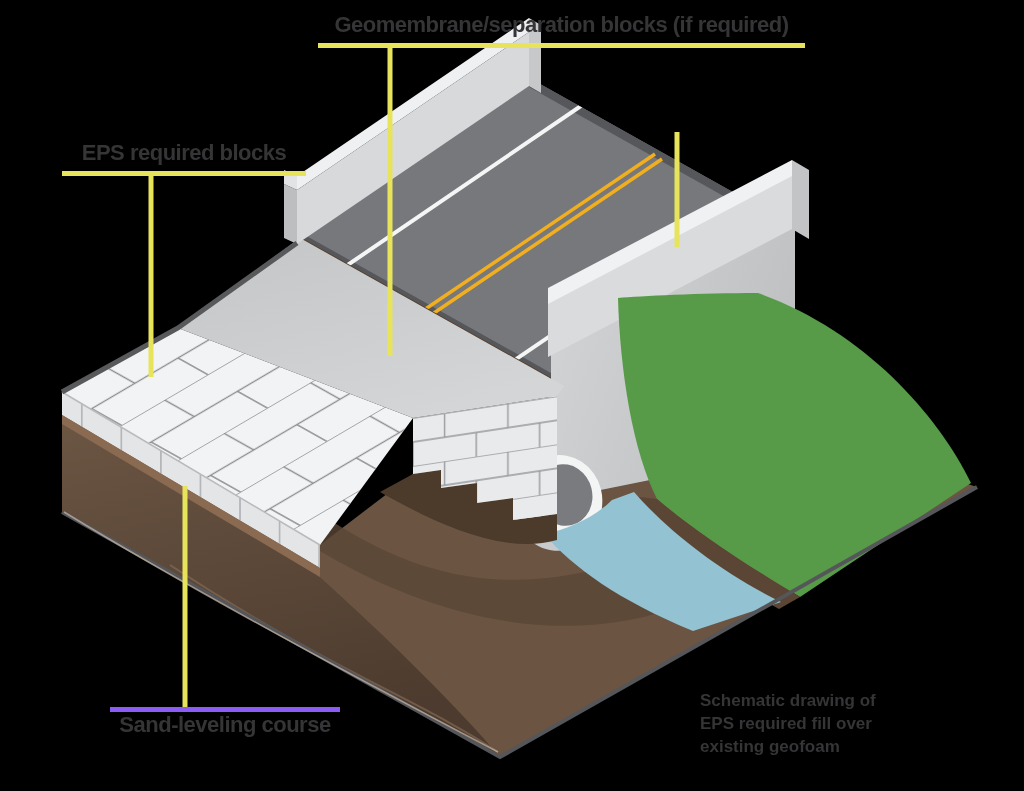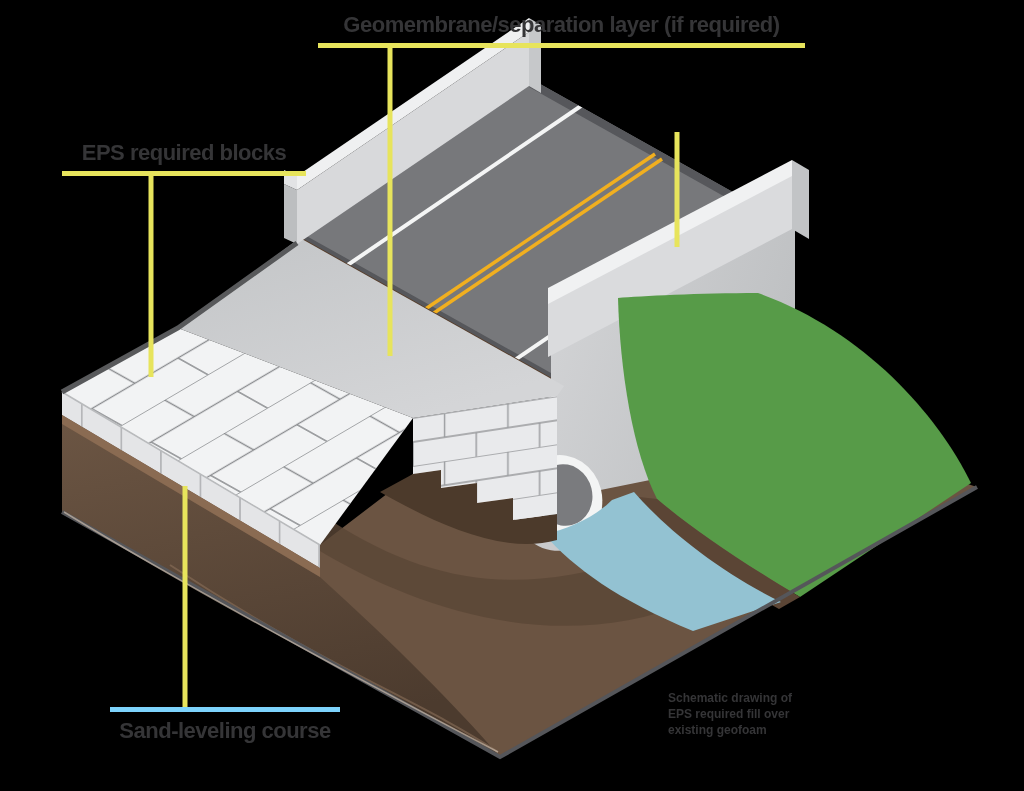--- a/index.html
+++ b/index.html
@@ -2,27 +2,27 @@
 <html><head>
 <meta charset="utf-8">
 <style>
   html,body{margin:0;padding:0;background:#000;}
   #stage{position:relative;width:1024px;height:791px;background:#000;overflow:hidden;
          font-family:"Liberation Sans",sans-serif;}
   #stage svg{position:absolute;left:0;top:0;}
   .label{position:absolute;color:#353537;font-weight:700;font-size:22px;
          letter-spacing:-0.5px;text-align:center;white-space:nowrap;line-height:1.2;}
   .label.under{border-bottom:5px solid #E7E45C;padding-bottom:5px;}
-  .label.over{border-top:5px solid #7dd3fc;padding-top:6px;}
+  .label.over{border-top:5px solid #8b5cf6;padding-top:0;}
   #label-geomembrane{left:318px;top:12px;width:487px;}
   #label-pavement{left:598px;top:99px;width:264px;}
   #label-eps{left:62px;top:140px;width:244px;}
   #label-sand{left:110px;top:707px;width:230px;}
-  .caption{position:absolute;left:668px;top:690px;color:#353537;font-weight:700;
-           font-size:12px;line-height:1.35;text-align:left;}
+  .caption{position:absolute;left:700px;top:690px;color:#353537;font-weight:700;
+           font-size:17px;line-height:1.35;text-align:left;}
   .caption div{display:block;}
 </style>
 </head>
 <body>
 
 <div id="stage">
 
 <svg width="1024" height="791" viewBox="0 0 1024 791">
   <defs>
     <linearGradient id="earthGrad" x1="0" y1="0" x2="0.3" y2="1">
@@ -109,21 +109,21 @@
   <path d="M62,392 L178,328 L297,243" stroke="#58595B" stroke-width="5" fill="none"></path>
   <path d="M62,512 L500,757 L977,487" stroke="#55565A" stroke-width="4" fill="none"></path>
   <path d="M64,512 C200,595 360,680 498,752" stroke="#C9B9A9" stroke-width="1.5" fill="none" opacity="0.7"></path>
 
   <line x1="390" y1="47" x2="390" y2="356" stroke="#E7E45C" stroke-width="5"></line>
   <line x1="677" y1="132" x2="677" y2="247" stroke="#E7E45C" stroke-width="5"></line>
   <line x1="151" y1="173" x2="151" y2="377" stroke="#E7E45C" stroke-width="5"></line>
   <line x1="185" y1="486" x2="185" y2="707" stroke="#E7E45C" stroke-width="5"></line>
 </svg>
 
-<div id="label-geomembrane" class="label under">Geomembrane/separation layer (if required)</div>
+<div id="label-geomembrane" class="label under">Geomembrane/separation blocks (if required)</div>
 <div id="label-eps" class="label under">EPS required blocks</div>
 <div id="label-sand" class="label over">Sand-leveling course</div>
 
 <div class="caption">
   <div>Schematic drawing of</div>
   <div>EPS required fill over</div>
   <div>existing geofoam</div>
 </div>
 
 </div>

